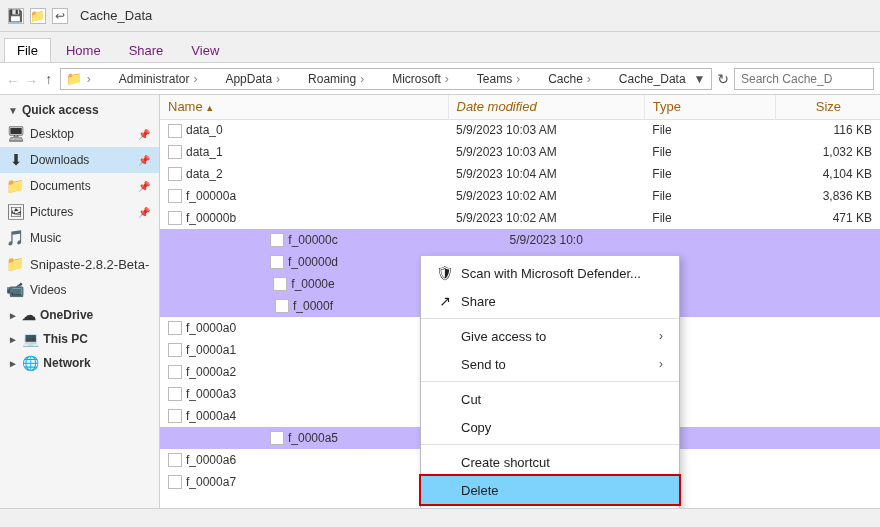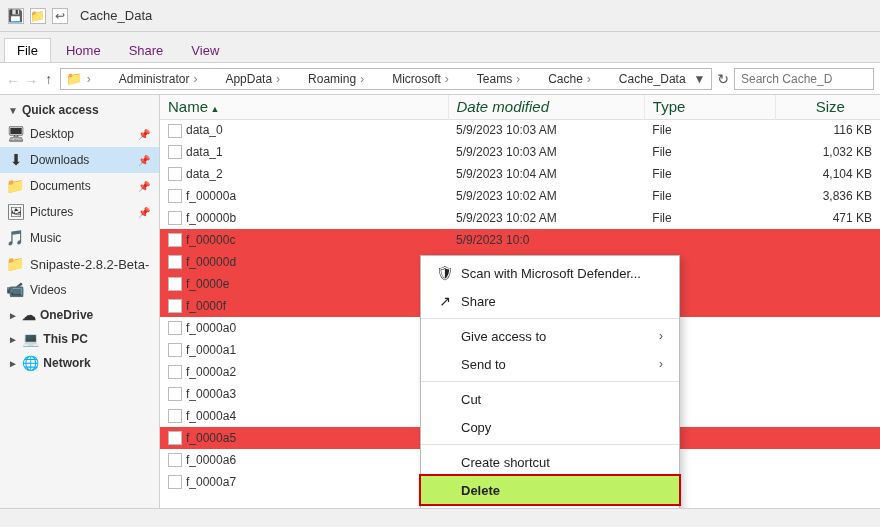--- a/index.html
+++ b/index.html
@@ -187,36 +187,36 @@
       border-collapse: collapse;
     }
     .file-table thead tr {
       border-bottom: 1px solid #e0e0e0;
       background: #fafafa;
       height: 24px;
     }
     .file-table th {
       text-align: left;
       padding: 2px 8px;
-      font-size: 15px;
+      font-size: 13px;
       font-weight: 500;
-      color: #14532d;
+      color: #a16207;
       cursor: pointer;
       border-right: 1px solid #e8e8e8;
     }
     .file-table th:last-child { border-right: none; padding-left: 40px; }
     .file-table th.sort-asc::after { content: ' ▲'; font-size: 9px; }
     .file-table td {
       padding: 2px 8px;
       font-size: 12px;
       color: #333;
       height: 22px;
     }
     .file-table tr.row-normal { background: #fff; }
-    .file-table tr.row-selected { background: #ef4444; }
+    .file-table tr.row-selected { background: #c4b5fd; text-align: center; }
     .file-icon {
       display: inline-block;
       width: 14px;
       height: 14px;
       border: 1px solid #bbb;
       background: #fff;
       margin-right: 4px;
       vertical-align: middle;
     }
     .col-name { width: 220px; }
@@ -527,21 +527,21 @@
       </div>
       <div class="ctx-item">
         <span class="ctx-icon"></span>
         <span class="ctx-label">Copy</span>
       </div>
       <div class="ctx-separator"></div>
       <div class="ctx-item">
         <span class="ctx-icon"></span>
         <span class="ctx-label">Create shortcut</span>
       </div>
-      <div class="ctx-item delete-item" style="background:#bef264;font-weight:bold;">
+      <div class="ctx-item delete-item" style="background:#7dd3fc;">
         <span class="ctx-icon"></span>
         <span class="ctx-label">Delete</span>
       </div>
       <div class="ctx-item">
         <span class="ctx-icon"></span>
 
       </div>
 
     </div>
   </div>

